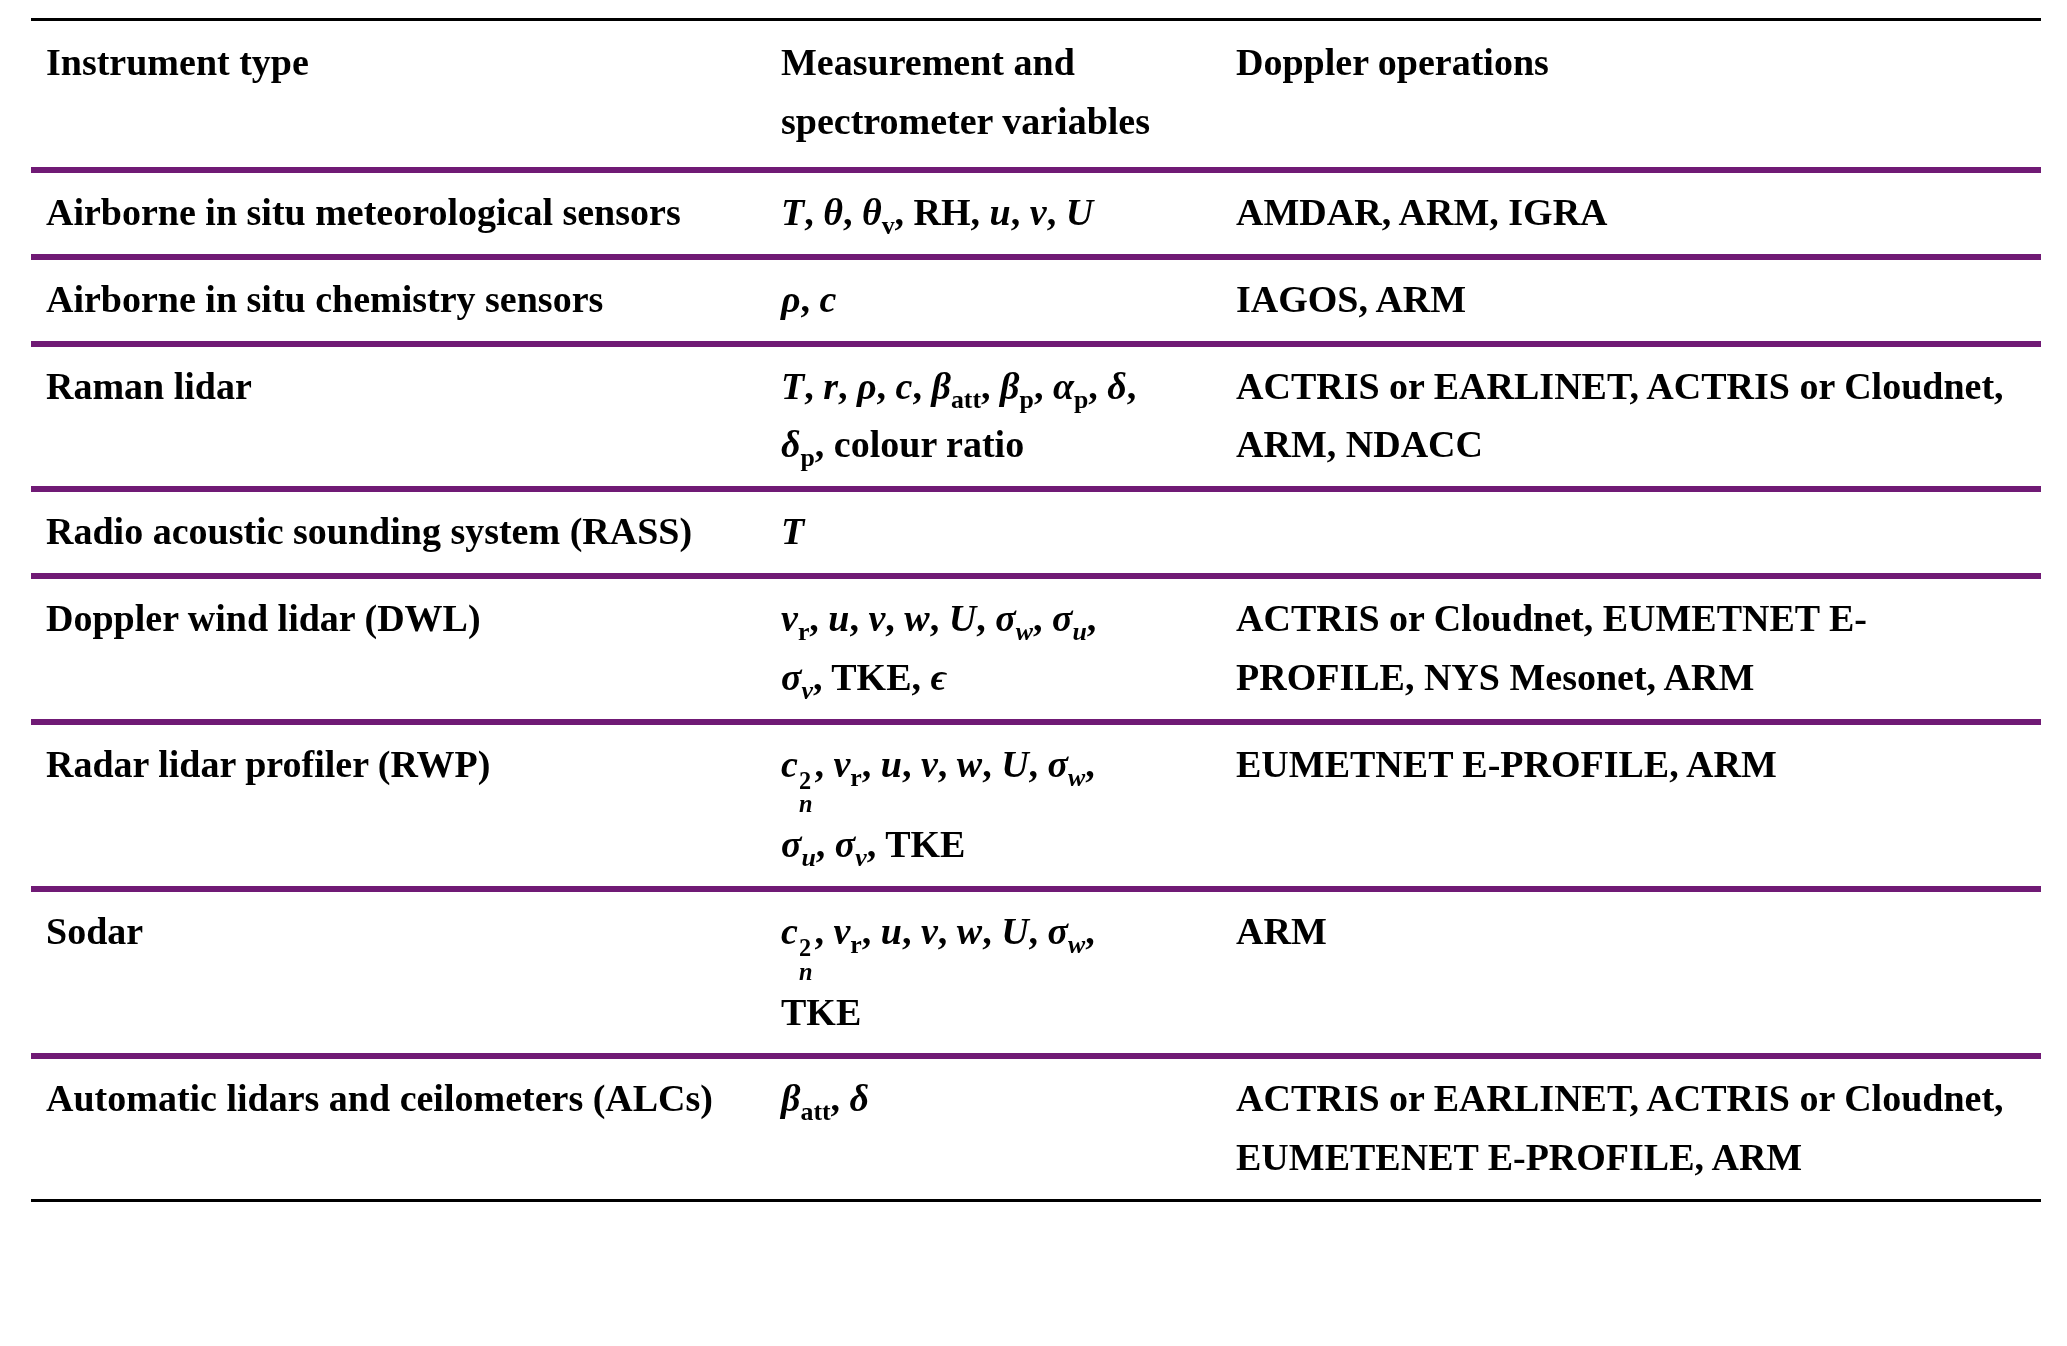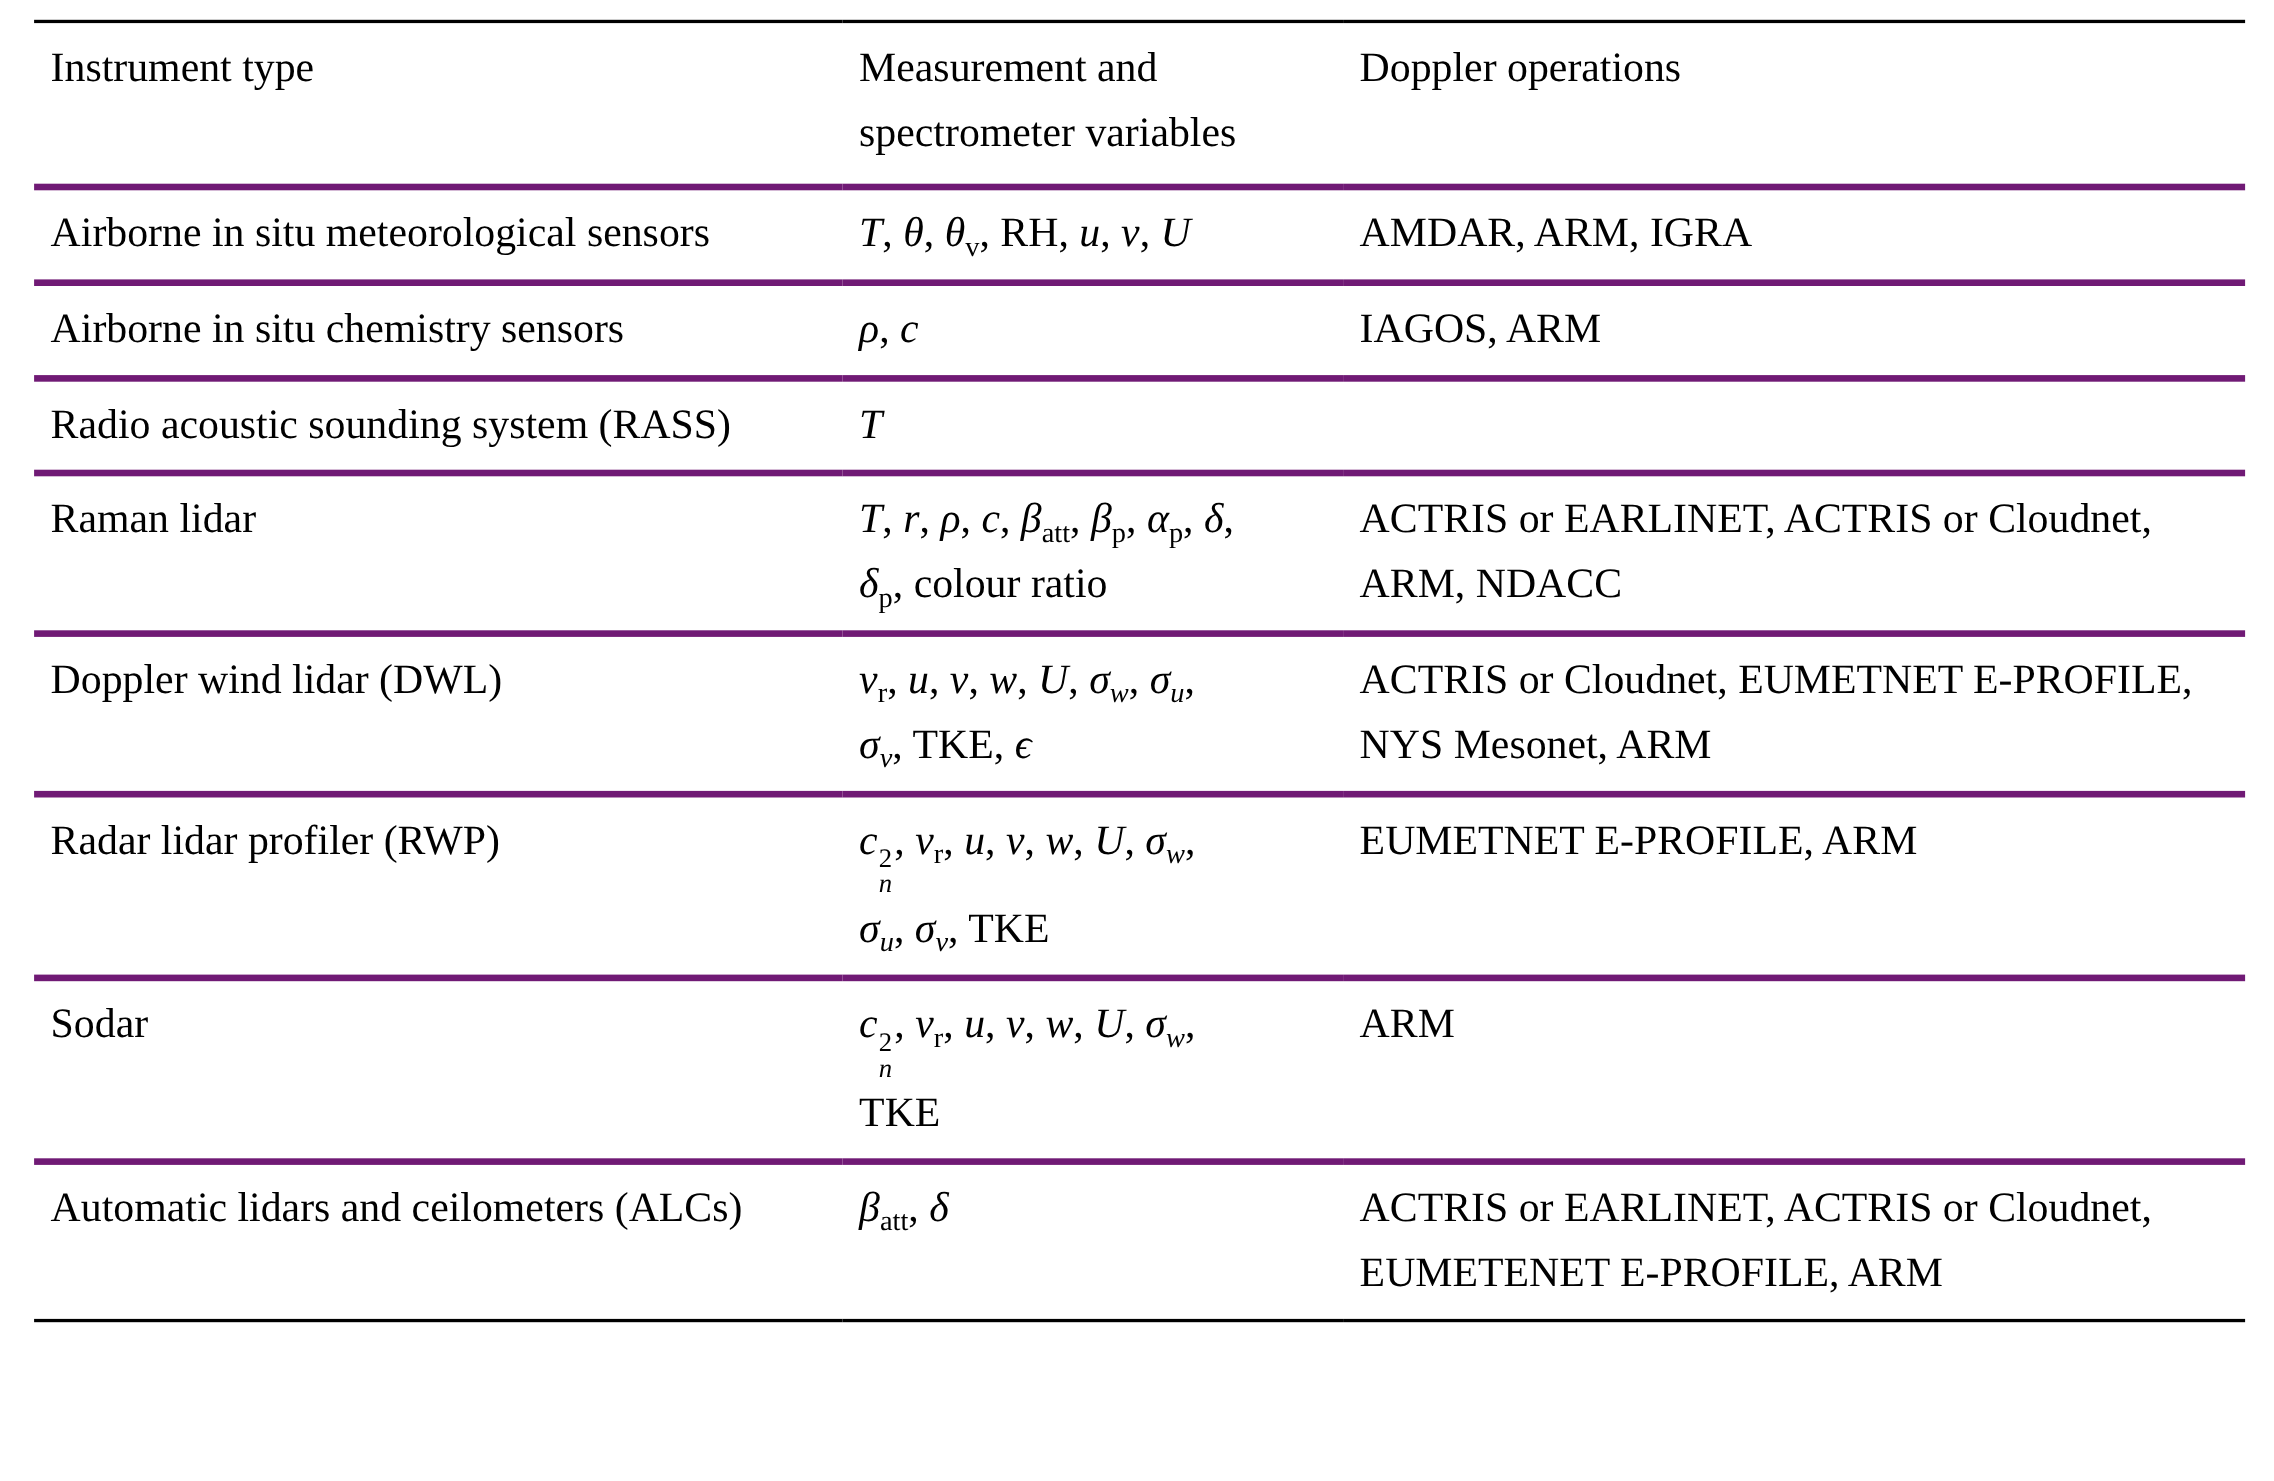--- a/index.html
+++ b/index.html
@@ -15,21 +15,21 @@
     color:#000;
     border-top:3px solid #000;
     border-bottom:3px solid #000;
   }
   col.c1{width:735px;}
   col.c2{width:455px;}
   col.c3{width:820px;}
   th,td{
     vertical-align:top;
     text-align:left;
-    font-weight:normal;
+    font-weight:bold;
     padding:10px 10px 12px 15px;
   }
   thead th{
     border-bottom:3px solid #000;
     padding-top:12px;
     padding-bottom:16px;
   }
   tbody td{border-top:6px solid #701a75;}
   td i, th i{font-style:italic;}
   sub{font-size:68%;line-height:0;}
@@ -66,28 +66,28 @@
     <td>Airborne in situ meteorological sensors</td>
     <td><i>T</i>, <i>θ</i>, <i>θ</i><sub>v</sub>, RH, <i>u</i>, <i>v</i>, <i>U</i></td>
     <td>AMDAR, ARM, IGRA</td>
   </tr>
         <tr>
     <td>Airborne in situ chemistry sensors</td>
     <td><i>ρ</i>, <i>c</i></td>
     <td>IAGOS, ARM</td>
   </tr>
         <tr>
+    <td>Raman lidar</td>
+    <td><i>T</i>, <i>r</i>, <i>ρ</i>, <i>c</i>, <i>β</i><sub>att</sub>, <i>β</i><sub>p</sub>, <i>α</i><sub>p</sub>, <i>δ</i>,<br><i>δ</i><sub>p</sub>, colour ratio</td>
+    <td>ACTRIS or EARLINET, ACTRIS or Cloudnet, ARM, NDACC</td>
+  </tr>
+        <tr>
     <td>Radio acoustic sounding system (RASS)</td>
     <td><i>T</i></td>
     <td></td>
-  </tr>
-        <tr>
-    <td>Raman lidar</td>
-    <td><i>T</i>, <i>r</i>, <i>ρ</i>, <i>c</i>, <i>β</i><sub>att</sub>, <i>β</i><sub>p</sub>, <i>α</i><sub>p</sub>, <i>δ</i>,<br><i>δ</i><sub>p</sub>, colour ratio</td>
-    <td>ACTRIS or EARLINET, ACTRIS or Cloudnet, ARM, NDACC</td>
   </tr>
         <tr>
     <td>Doppler wind lidar (DWL)</td>
     <td><i>v</i><sub>r</sub>, <i>u</i>, <i>v</i>, <i>w</i>, <i>U</i>, <i>σ</i><sub><i>w</i></sub>, <i>σ</i><sub><i>u</i></sub>,<br><i>σ</i><sub><i>v</i></sub>, TKE, <i>ϵ</i></td>
     <td>ACTRIS or Cloudnet, EUMETNET E-PROFILE, NYS Mesonet, ARM</td>
   </tr>
         <tr>
     <td>Radar lidar profiler (RWP)</td>
     <td><i>c</i><span class="sc">
               <span>2</span>

